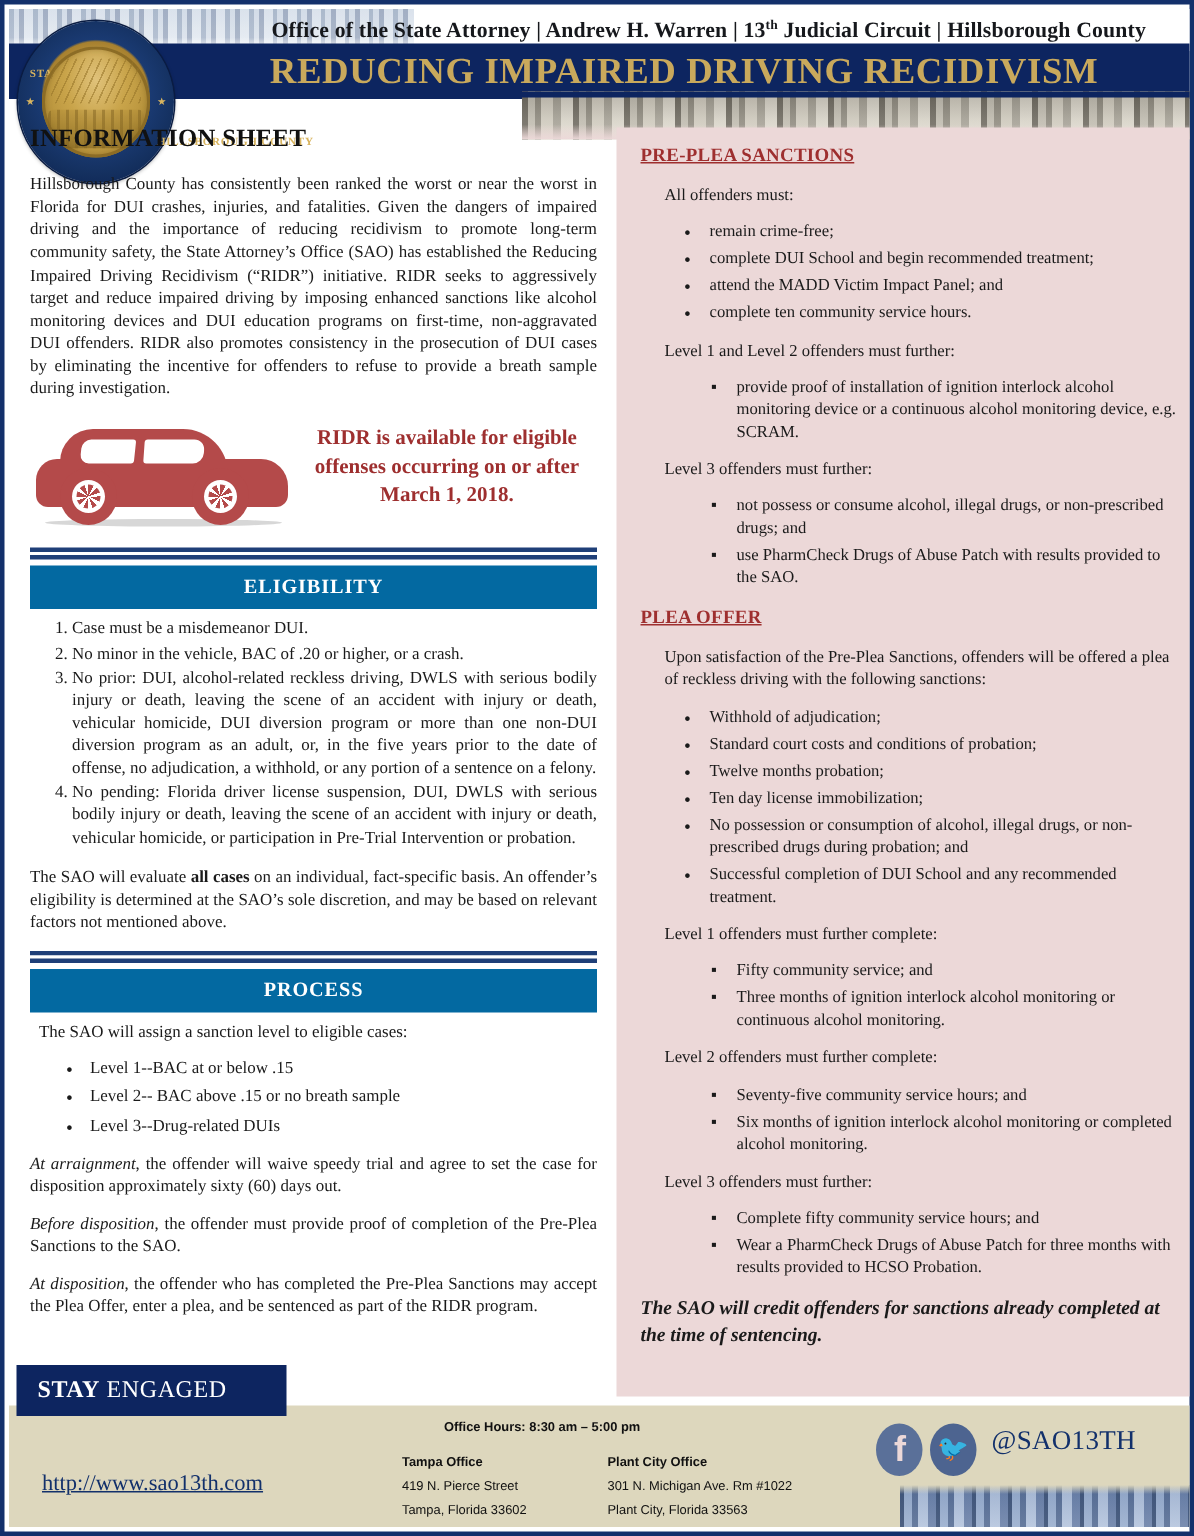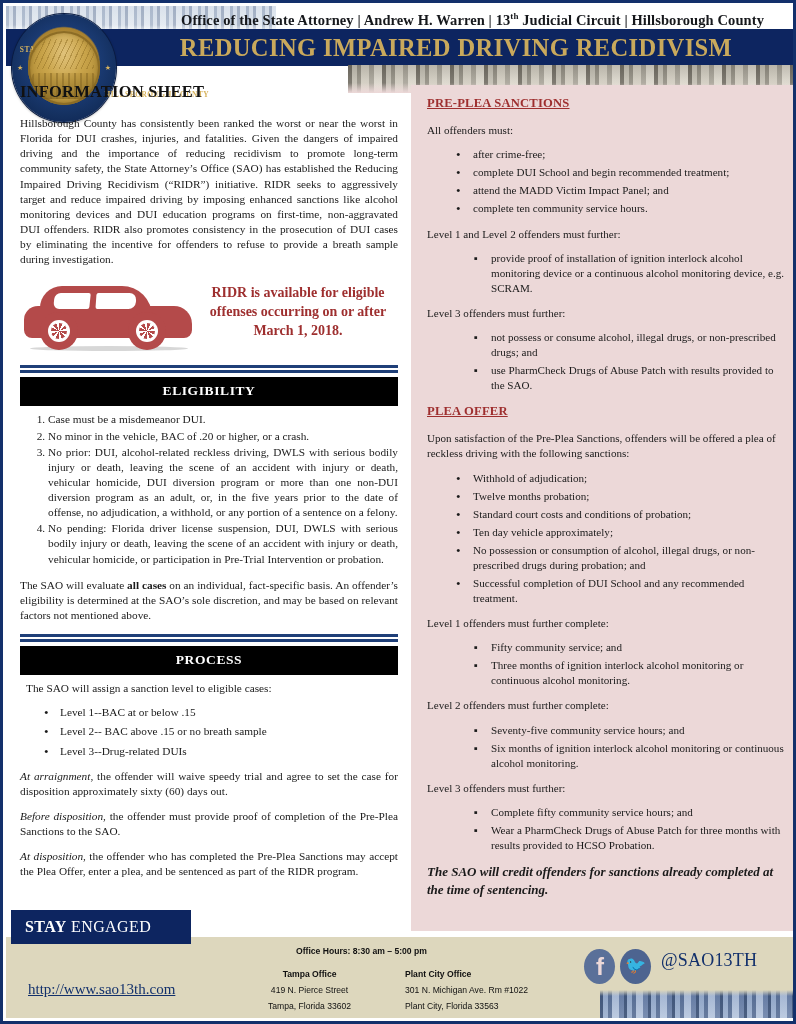--- a/index.html
+++ b/index.html
@@ -175,21 +175,21 @@
     text-align:center; color:#9e2f2f; font-weight:bold;
     font-size:14px; line-height:1.35;
   }
 
   
   .rule-dbl { margin:9px 0 4px; }
   .rule-dbl .r1 { height:3px; background:#1f3f78; }
   .rule-dbl .r2 { height:2px; background:#fff; }
   .rule-dbl .r3 { height:3px; background:#1f3f78; }
   .sec-bar {
-    background:#000000; color:#fff; text-align:center;
+    background:#0369a1; color:#fff; text-align:center;
     font-size:13.5px; font-weight:bold; letter-spacing:.6px;
     padding:5px 0 6px; margin-bottom:6px;
   }
 
   ol.elig { margin:0 0 0 4px; padding-left:24px; }
   ol.elig li { margin-bottom:1px; text-align:justify; }
   ol.elig li::marker { font-weight:normal; }
 
   ul.proc { list-style:none; margin:9px 0 10px 0; padding-left:40px; }
   ul.proc li { position:relative; margin-bottom:4px; text-align:left; }
@@ -208,21 +208,21 @@
   .col-right {
     position:absolute; left:424px; top:92px; width:358px;
     font-size:11.1px; color:#1a1a1a; line-height:1.36;
   }
   .r-head {
     color:#9e2f2f; font-weight:bold; font-size:12.6px;
     text-decoration:underline; letter-spacing:.2px;
     margin-bottom:11px;
   }
   .r-head.second { margin-top:4px; }
-  .r-lead { margin-bottom:9px; }
+  .r-lead { margin-bottom:9px;margin-left:16px; }
   ul.rb { list-style:none; margin:0 0 10px 0; padding-left:46px; }
   ul.rb li { position:relative; margin-bottom:3px; }
   ul.rb li:before {
     content:"\2022"; position:absolute; left:-17px; top:-1px; font-size:13px;
   }
   ul.rb.sq { padding-left:64px; }
   ul.rb.sq li:before { content:"\25AA"; font-size:11px; top:0; left:-17px; }
   .r-final {
     font-style:italic; font-weight:bold; font-size:13px;
     margin-top:10px; line-height:1.4;
@@ -246,21 +246,21 @@
   }
   .hours {
     position:absolute; left:290px; top:9px;
     font-size:8.6px; font-weight:bold; color:#111;
     font-family:"Liberation Sans", sans-serif;
   }
   .office {
     position:absolute; font-family:"Liberation Sans", sans-serif;
     font-size:8.6px; color:#111; line-height:1.85;
   }
-  .office.a { left:262px; top:30px;text-align:center; }
+  .office.a { left:262px; top:30px; }
   .office.b { left:399px; top:30px; }
   .office .nm { font-weight:bold; }
   .social { position:absolute; left:578px; top:12px; }
   .sbtn {
     position:absolute; width:31px; height:35px; border-radius:50%;
     background:#5a7099; color:#ecd8d8;
     font-family:"Liberation Sans", sans-serif;
   }
   .sbtn.fb { left:0; top:0; }
   .sbtn.tw { left:36px; top:0; background:#4d6490; }
@@ -378,21 +378,21 @@
     <div class="it-para"><i>At disposition</i><span>, the offender who has completed the Pre-Plea Sanctions may accept the Plea Offer, enter a plea, and be sentenced as part of the RIDR program.</span></div>
   </div>
 
   <div class="col-right-bg"></div>
   <div class="col-right">
 
     <div class="r-head">PRE-PLEA SANCTIONS</div>
 
     <div class="r-lead">All offenders must:</div>
     <ul class="rb">
-      <li>after crime-free;</li>
+      <li>remain crime-free;</li>
       <li>complete DUI School and begin recommended treatment;</li>
       <li>attend the MADD Victim Impact Panel; and</li>
       <li>complete ten community service hours.</li>
     </ul>
 
     <div class="r-lead">Level 1 and Level 2 offenders must further:</div>
     <ul class="rb sq">
       <li>provide proof of installation of ignition interlock alcohol monitoring device or a continuous alcohol monitoring device, e.g. SCRAM.</li>
     </ul>
 
@@ -400,37 +400,37 @@
     <ul class="rb sq">
       <li>not possess or consume alcohol, illegal drugs, or non-prescribed drugs; and</li>
       <li>use PharmCheck Drugs of Abuse Patch with results provided to the SAO.</li>
     </ul>
 
     <div class="r-head second">PLEA OFFER</div>
 
     <div class="r-lead">Upon satisfaction of the Pre-Plea Sanctions, offenders will be offered a plea of reckless driving with the following sanctions:</div>
     <ul class="rb">
       <li>Withhold of adjudication;</li>
+      <li>Standard court costs and conditions of probation;</li>
       <li>Twelve months probation;</li>
-      <li>Standard court costs and conditions of probation;</li>
-      <li>Ten day vehicle approximately;</li>
+      <li>Ten day license immobilization;</li>
       <li>No possession or consumption of alcohol, illegal drugs, or non-prescribed drugs during probation; and</li>
       <li>Successful completion of DUI School and any recommended treatment.</li>
     </ul>
 
     <div class="r-lead">Level 1 offenders must further complete:</div>
     <ul class="rb sq">
       <li>Fifty community service; and</li>
       <li>Three months of ignition interlock alcohol monitoring or continuous alcohol monitoring.</li>
     </ul>
 
     <div class="r-lead">Level 2 offenders must further complete:</div>
     <ul class="rb sq">
       <li>Seventy-five community service hours; and</li>
-      <li>Six months of ignition interlock alcohol monitoring or continuous alcohol monitoring.</li>
+      <li>Six months of ignition interlock alcohol monitoring or completed alcohol monitoring.</li>
     </ul>
 
     <div class="r-lead">Level 3 offenders must further:</div>
     <ul class="rb sq">
       <li>Complete fifty community service hours; and</li>
       <li>Wear a PharmCheck Drugs of Abuse Patch for three months with results provided to HCSO Probation.</li>
     </ul>
 
     <div class="r-final">The SAO will credit offenders for sanctions already completed at the time of sentencing.</div>
   </div>

